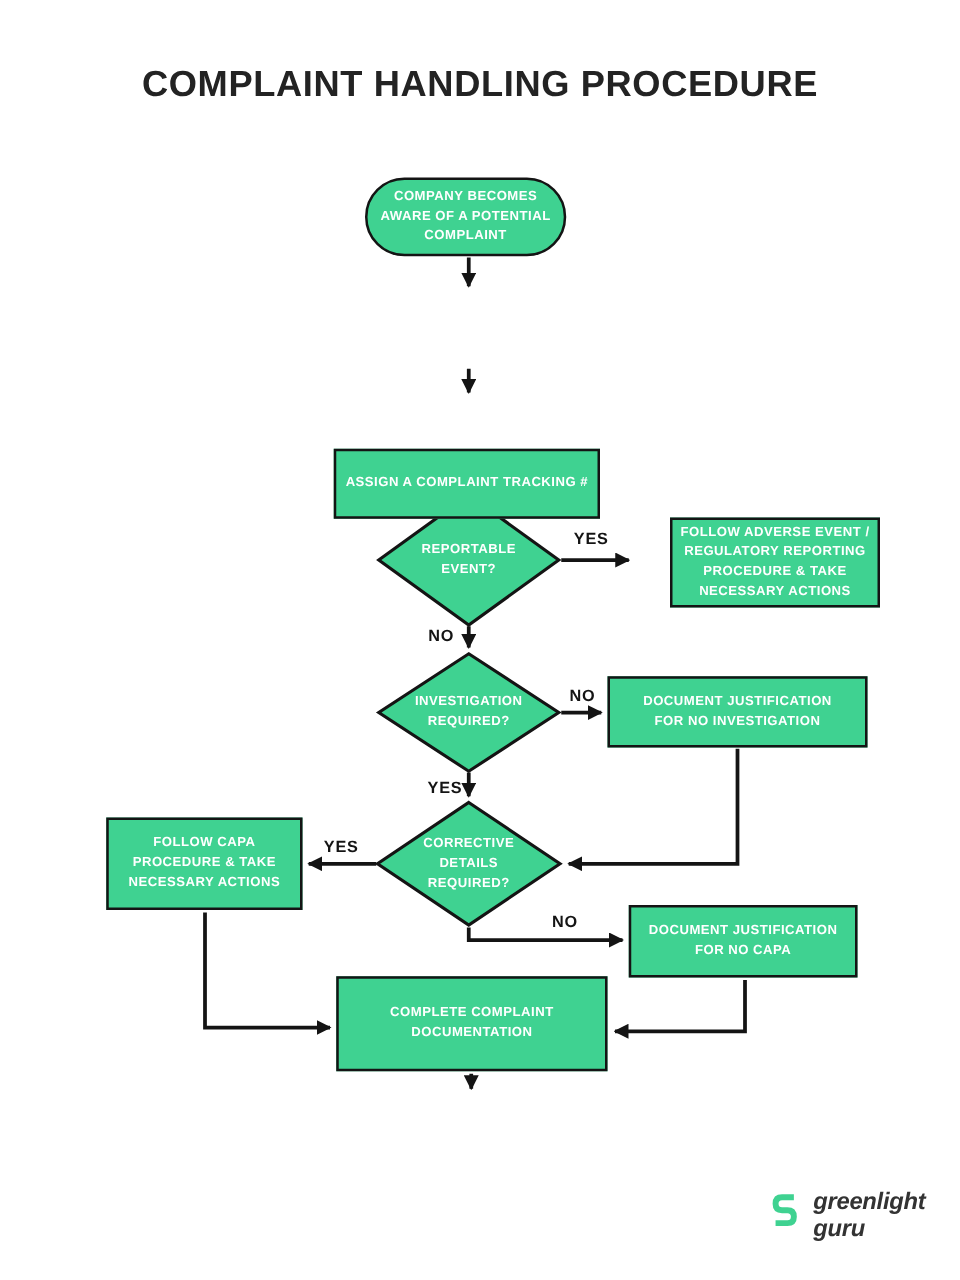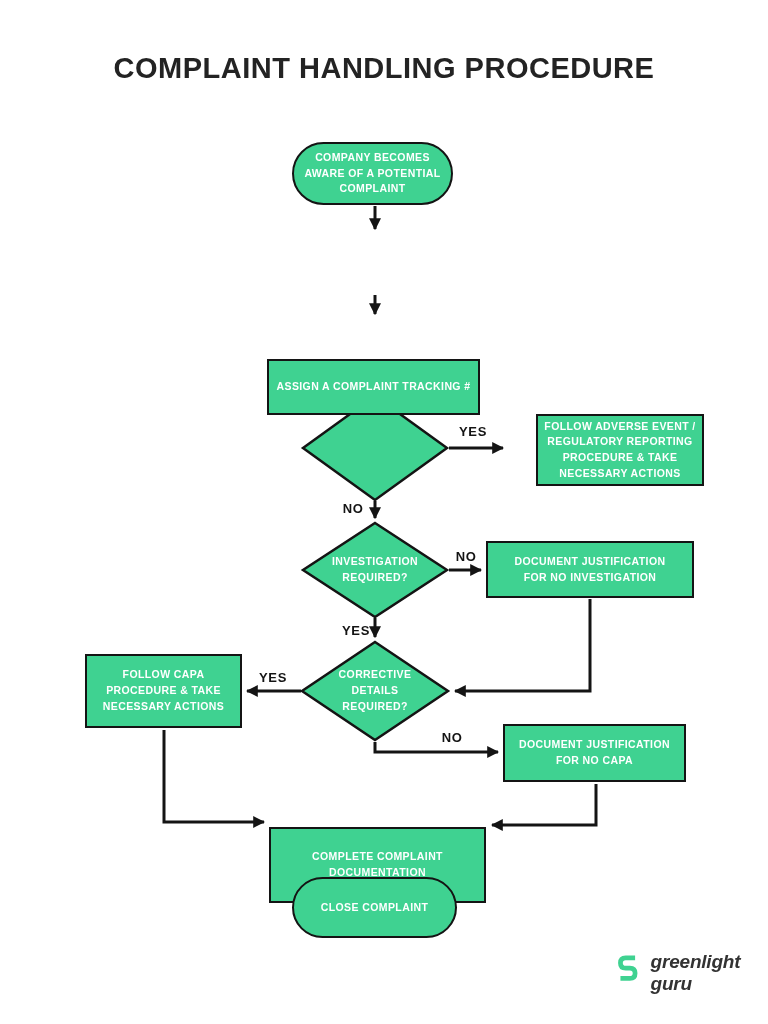--- a/index.html
+++ b/index.html
@@ -86,25 +86,26 @@
   <div class="node" style="left:486px;top:541px;width:208px;height:57px;">DOCUMENT JUSTIFICATION
 FOR NO INVESTIGATION</div>
 
   <div class="node" style="left:85px;top:654px;width:157px;height:74px;">FOLLOW CAPA
 PROCEDURE &amp; TAKE
 NECESSARY ACTIONS</div>
 
   <div class="node" style="left:503px;top:724px;width:183px;height:58px;">DOCUMENT JUSTIFICATION
 FOR NO CAPA</div>
 
-  <div class="node" style="left:269px;top:781px;width:217px;height:76px;margin-top:46px;">COMPLETE COMPLAINT
+  <div class="node" style="left:269px;top:781px;width:217px;height:76px;">COMPLETE COMPLAINT
 DOCUMENTATION</div>
 
-  <div class="node stadium" style="left:292px;top:877px;width:165px;height:61px;">CLOSE COMPLAINT</div>
 
+  <div class="diamond-label" style="left:375px;top:448px;">REPORTABLE
+EVENT?</div>
   <div class="diamond-label" style="left:375px;top:570px;">INVESTIGATION
 REQUIRED?</div>
   <div class="diamond-label" style="left:375px;top:691px;">CORRECTIVE
 DETAILS
 REQUIRED?</div>
 
   <div class="edge-label" style="left:473px;top:431px;">YES</div>
   <div class="edge-label" style="left:353px;top:508px;">NO</div>
   <div class="edge-label" style="left:466px;top:556px;">NO</div>
   <div class="edge-label" style="left:356px;top:630px;">YES</div>

